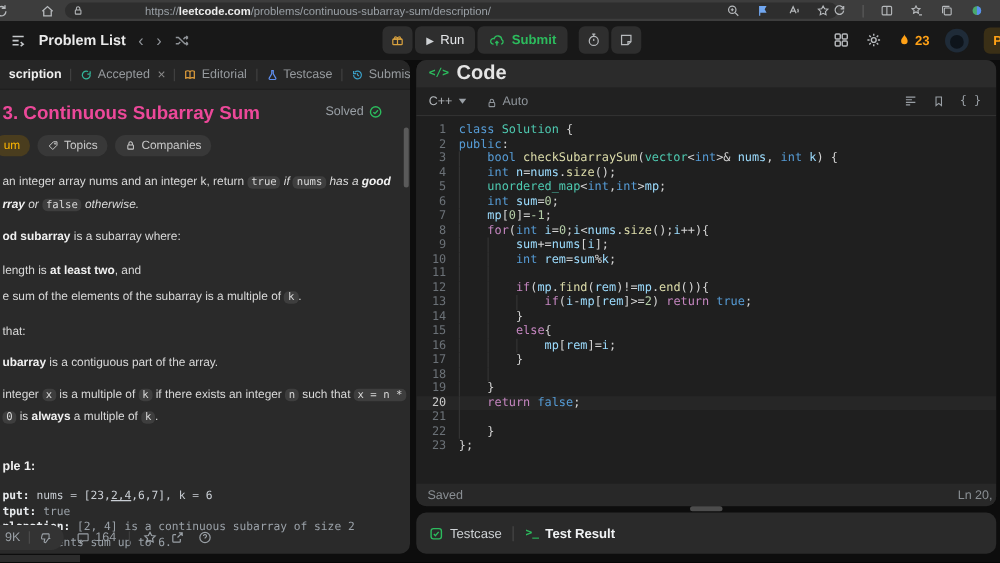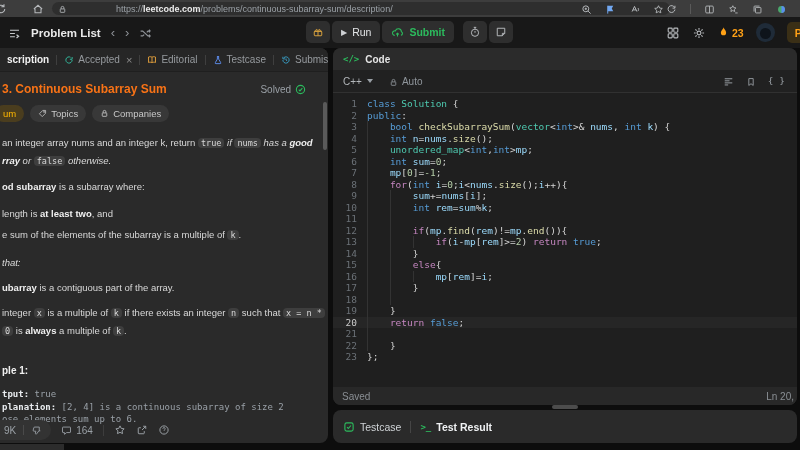--- a/index.html
+++ b/index.html
@@ -51,31 +51,31 @@
 
   
   .dp-tabs{height:23px;background:#262626;display:flex;align-items:center;font-size:10px;color:#969a9e;
            padding-left:2px;border-bottom:1px solid #1f1f1f;}
   .dp-tab{display:flex;align-items:center;gap:4px;padding:0 5px;white-space:nowrap;cursor:default;}
   .dp-tab.active{color:#f0f0f0;font-weight:bold;}
   .dp-tab .close{color:#8a8a8a;font-size:11px;margin-left:2px;}
   .tab-div{width:1px;height:10px;background:#3f3f3f;margin:0 2px;flex:none;}
   .dp-body{position:relative;padding:10px 8px 0 2px;height:calc(100% - 24px);box-sizing:border-box;}
   .title-row{display:flex;align-items:flex-start;justify-content:space-between;}
-  .pq-title{font-size:12px;font-weight:bold;color:#f97316;white-space:nowrap;}
+  .pq-title{font-size:15px;font-weight:bold;color:#ec4899;white-space:nowrap;}
   .solved{display:flex;align-items:center;gap:4px;font-size:10px;color:#9aa0a6;margin-right:14px;margin-top:2px;}
   .tag-row{display:flex;align-items:center;gap:6px;margin-top:9px;}
   .tag{display:inline-flex;align-items:center;gap:4px;height:17px;padding:0 8px;border-radius:9px;
        background:#383838;color:#c9c9c9;font-size:9.5px;white-space:nowrap;}
   .tag.medium{margin-left:-7px;background:#4a3d1e;color:#ffb800;}
   .desc{color:#d9d9d9;font-size:9.5px;line-height:17px;}
   .desc .dline{white-space:nowrap;}
   .p{margin-top:8px;}
   .p1{margin-top:12px;} .p2{margin-top:8px;} .p3{margin-top:10px;} .p4{margin-top:4px;}
-  .p5{margin-top:10px;font-style:italic;} .p6{margin-top:8px;} .p7{margin-top:8px;}
+  .p5{margin-top:10px;} .p6{margin-top:8px;} .p7{margin-top:8px;}
   .p8{margin-top:22px;font-weight:bold;color:#f0f0f0;font-size:10px;}
   .sb{font-weight:bold;color:#f0f0f0;}
   .si{font-style:italic;}
   .sbi{font-style:italic;font-weight:bold;color:#f0f0f0;}
   .scode{font-family:"DejaVu Sans Mono",monospace;font-size:8.5px;background:#3e3e3e;border-radius:4px;
          padding:0 3px;color:#d8d8d8;}
   .example{margin-top:9px;font-family:"DejaVu Sans Mono",monospace;font-size:9px;line-height:12.5px;color:#9aa1a8;}
   .eb{font-weight:bold;color:#e9ecef;}
   .ev{color:#c9ced4;}
   .et{color:#9aa1a8;}
@@ -85,21 +85,21 @@
   .like-group{display:flex;align-items:center;gap:7px;background:#333;border-radius:0 11px 11px 0;
               height:20px;padding:0 9px 0 4px;}
   .lg-div{width:1px;height:10px;background:#4a4a4a;}
   .foot-div{width:1px;height:11px;background:#3d3d3d;}
   .foot-item{display:flex;align-items:center;gap:4px;}
   .dp-scroll{position:absolute;right:1px;top:30px;width:4px;height:48px;border-radius:2px;background:#5a5a5a;}
 
   
   .ed-header{height:22px;display:flex;align-items:center;gap:6px;padding-left:10px;background:#2b2b2b;}
   .ed-header .code-glyph{font-family:"DejaVu Sans Mono",monospace;font-size:9px;font-weight:bold;color:#2cbb5d;}
-  .ed-header .code-label{font-size:10px;font-weight:bold;color:#e5e5e5;}
+  .ed-header .code-label{font-size:16px;font-weight:bold;color:#e5e5e5;}
   .ed-toolbar{height:22px;display:flex;align-items:center;background:#212121;border-bottom:1px solid #313131;
               padding:0 12px 0 10px;color:#b4b8bc;font-size:10px;}
   .lang{display:flex;align-items:center;gap:5px;}
   .caret-down{width:0;height:0;border-left:3.5px solid transparent;border-right:3.5px solid transparent;
               border-top:4px solid #9aa0a6;}
   .auto{display:flex;align-items:flex-end;gap:4px;margin-left:16px;color:#8f959b;}
   .ed-tools{margin-left:auto;display:flex;align-items:center;gap:12px;color:#9aa0a6;}
   .braces-txt{font-family:"DejaVu Sans Mono",monospace;font-size:9.5px;color:#9aa0a6;}
   .ed-area{height:calc(100% - 63px);background:#1f1f1f;padding-top:5px;overflow:hidden;
            font-family:"DejaVu Sans Mono",monospace;font-size:9.5px;line-height:11.5px;}
@@ -341,20 +341,21 @@
             <div class="dline"><span class="sb">ubarray</span><span class="st"> is a contiguous part of the array.</span></div>
           </div>
           <div class="p p7">
             <div class="dline"><span class="st">integer </span><span class="scode">x</span><span class="st"> is a multiple of </span><span class="scode">k</span><span class="st"> if there exists an integer </span><span class="scode">n</span><span class="st"> such that </span><span class="scode">x = n *</span></div>
             <div class="dline"><span class="scode">0</span><span class="st"> is </span><span class="sb">always</span><span class="st"> a multiple of </span><span class="scode">k</span><span class="st">.</span></div>
           </div>
           <div class="p p8">
             <div class="dline"><span class="sb">ple 1:</span></div>
           </div>
           <div class="example">
+            <div class="dline"><span class="eb">put:</span><span class="ev"> nums = [23,</span><span class="eu">2,4</span><span class="ev">,6,7], k = 6</span></div>
             <div class="dline"><span class="eb">tput:</span><span class="et"> true</span></div>
             <div class="dline"><span class="eb">planation:</span><span class="et"> [2, 4] is a continuous subarray of size 2</span></div>
             <div class="dline"><span class="et">ose elements sum up to 6.</span></div>
           </div>
         </div>
 
       <div class="dp-footer">
         <span class="like-group">
           <span>9K</span>
           <span class="lg-div"></span>

